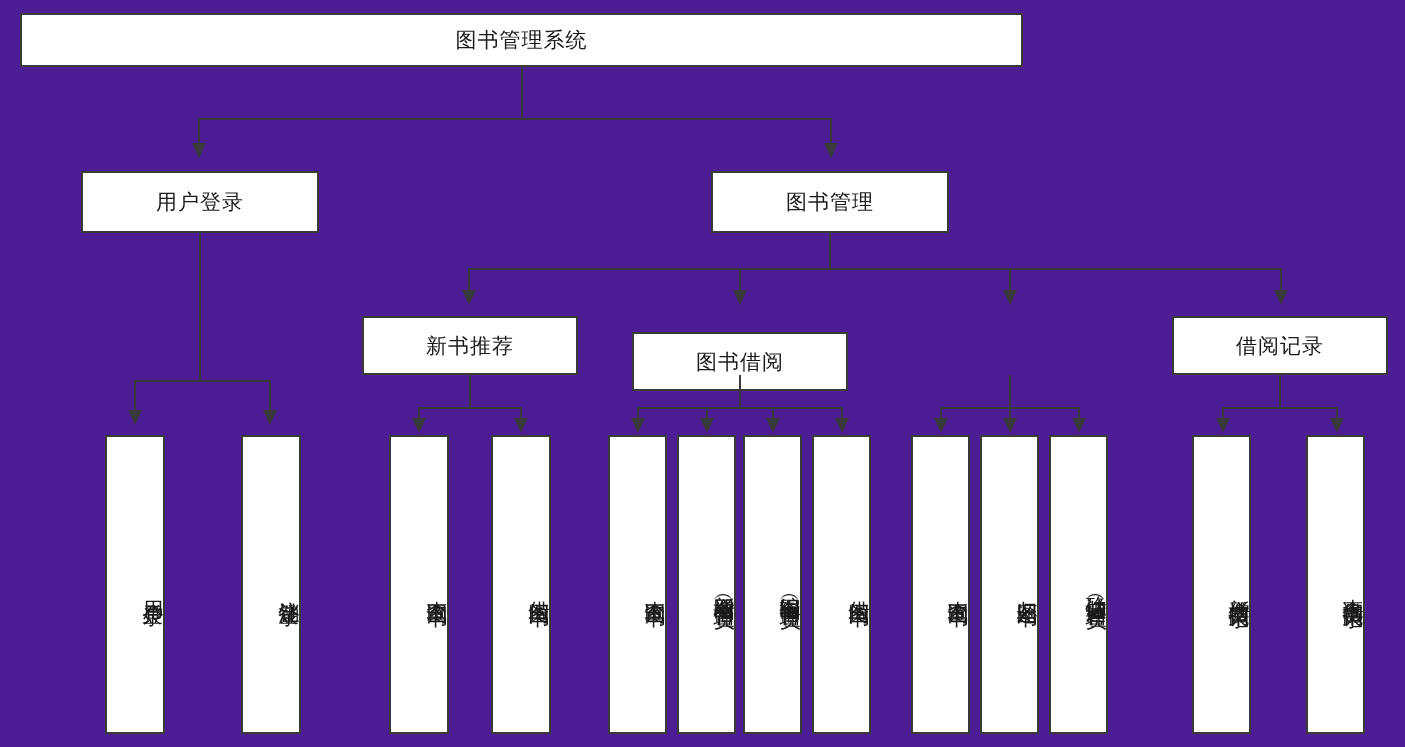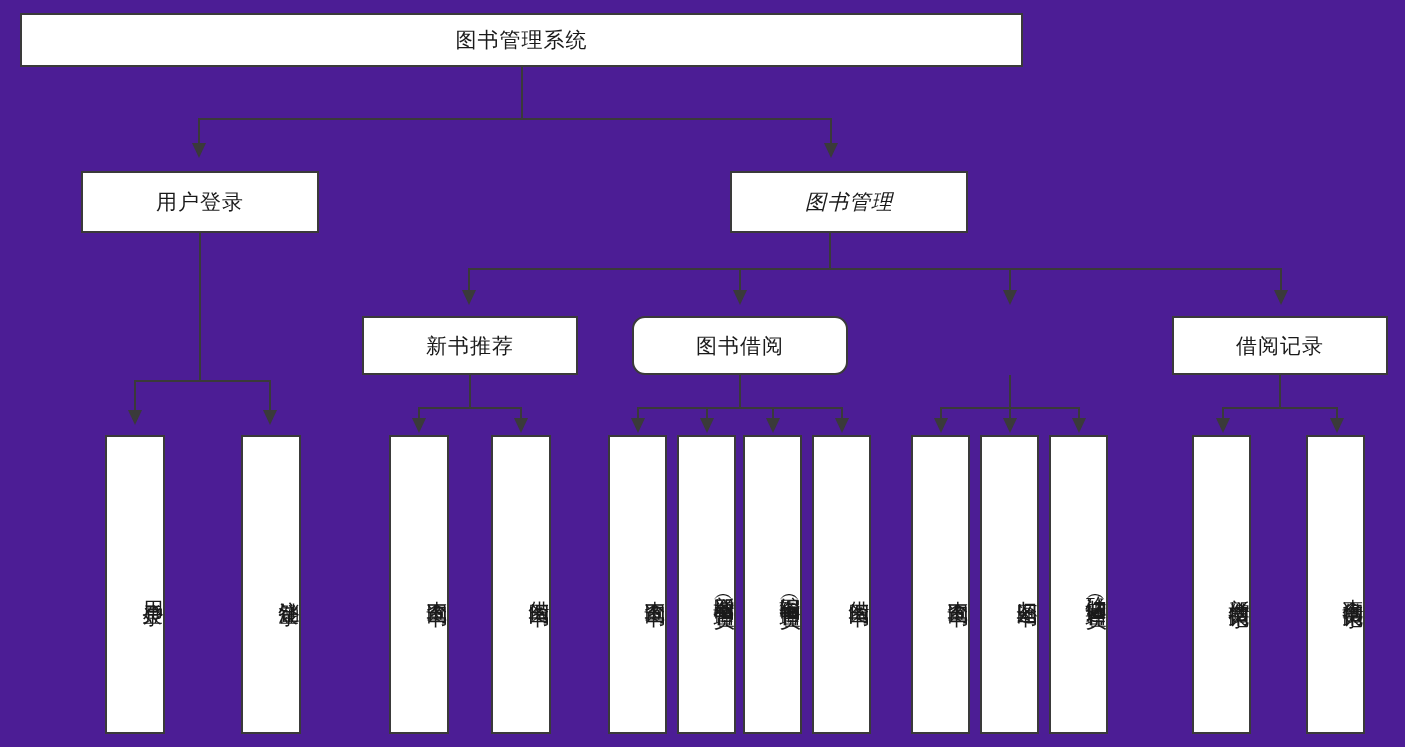--- a/index.html
+++ b/index.html
@@ -87,21 +87,21 @@
 
   <div class="edge edge-v" style="left:198px; top:118px; width:2px; height:27px;"></div>
   <div class="arrow" style="left:192px; top:143px;"></div>
 
   <div class="edge edge-v" style="left:830px; top:118px; width:2px; height:27px;"></div>
   <div class="arrow" style="left:824px; top:143px;"></div>
 
   <div class="node h" style="left:81px; top:171px; width:238px; height:62px;">
     <span>用户登录</span>
   </div>
-  <div class="node h" style="left:730px; top:171px; width:238px; height:62px;font-style:italic;">
+  <div class="node h" style="left:711px; top:171px; width:238px; height:62px;">
     <span>图书管理</span>
   </div>
 
   <div class="edge edge-v" style="left:199px; top:233px; width:2px; height:148px;"></div>
   <div class="edge edge-h" style="left:134px; top:380px; width:137px; height:2px;"></div>
   <div class="edge edge-v" style="left:134px; top:380px; width:2px; height:32px;"></div>
   <div class="arrow" style="left:128px; top:410px;"></div>
   <div class="edge edge-v" style="left:269px; top:380px; width:2px; height:32px;"></div>
   <div class="arrow" style="left:263px; top:410px;"></div>
 
@@ -112,21 +112,21 @@
   <div class="edge edge-v" style="left:739px; top:268px; width:2px; height:24px;"></div>
   <div class="arrow" style="left:733px; top:290px;"></div>
   <div class="edge edge-v" style="left:1009px; top:268px; width:2px; height:24px;"></div>
   <div class="arrow" style="left:1003px; top:290px;"></div>
   <div class="edge edge-v" style="left:1280px; top:268px; width:2px; height:24px;"></div>
   <div class="arrow" style="left:1274px; top:290px;"></div>
 
   <div class="node h" style="left:362px; top:316px; width:216px; height:59px;">
     <span>新书推荐</span>
   </div>
-  <div class="node h" style="left:632px; top:316px; width:216px; height:59px;border-radius:13px;">
+  <div class="node h" style="left:632px; top:332px; width:216px; height:59px;">
     <span>图书借阅</span>
   </div>
   <div class="node h" style="left:1172px; top:316px; width:216px; height:59px;">
     <span>借阅记录</span>
   </div>
 
   <div class="edge edge-v" style="left:469px; top:375px; width:2px; height:34px;"></div>
   <div class="edge edge-h" style="left:418px; top:407px; width:104px; height:2px;"></div>
   <div class="edge edge-v" style="left:418px; top:407px; width:2px; height:13px;"></div>
   <div class="arrow" style="left:412px; top:418px;"></div>

